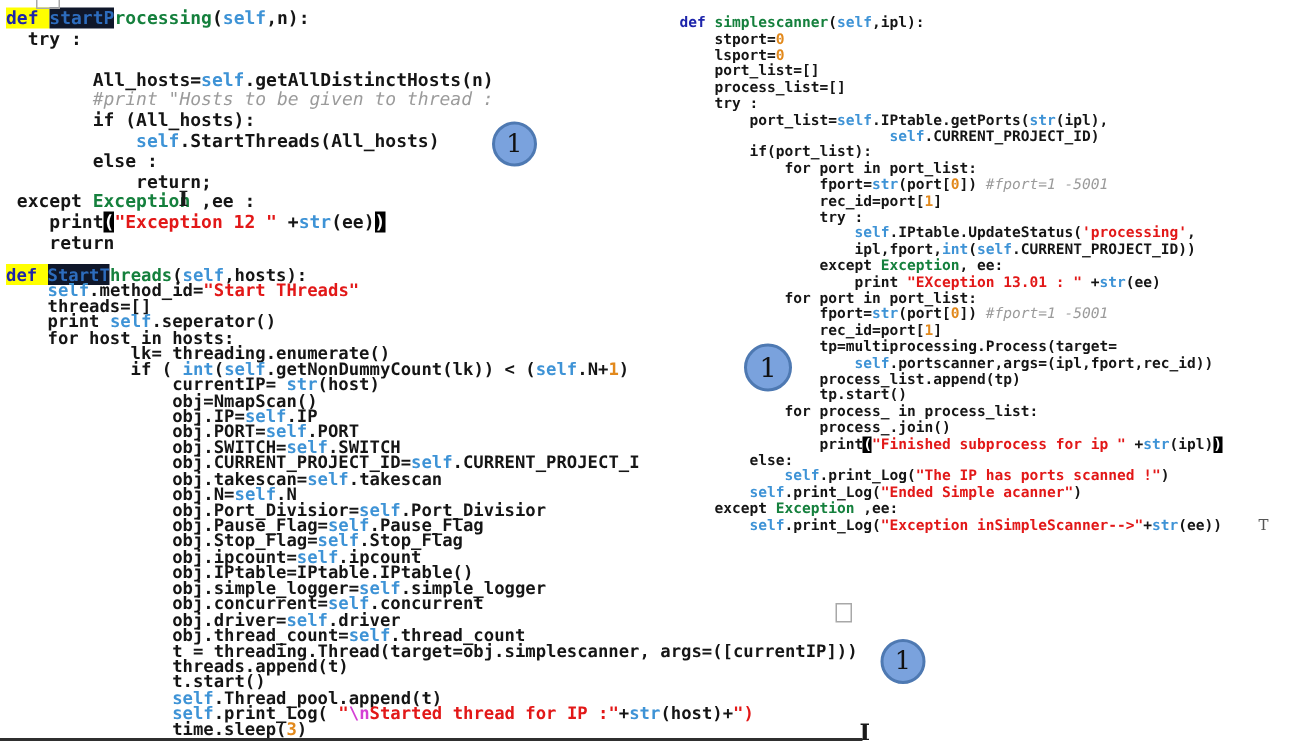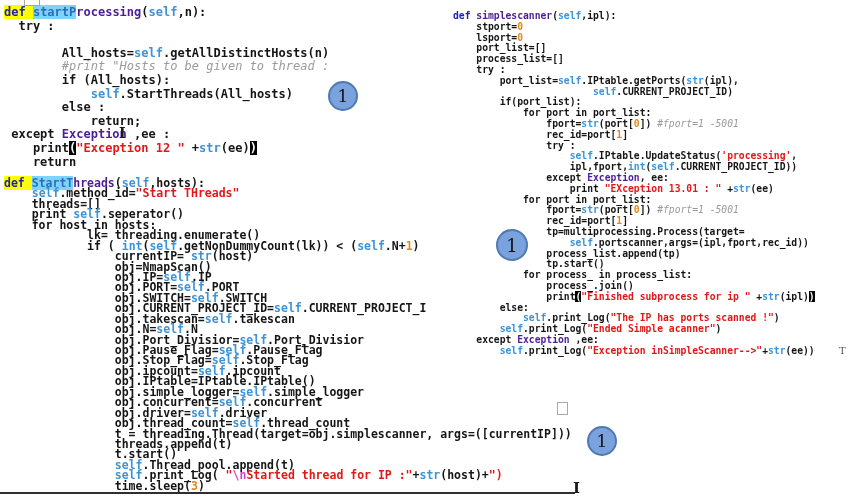--- a/index.html
+++ b/index.html
@@ -3,29 +3,29 @@
 <meta charset="utf-8">
 <style>
   html,body{margin:0;padding:0;background:#ffffff;}
   #page{position:relative;width:864px;height:503px;background:#ffffff;overflow:hidden;
         font-family:"DejaVu Sans Mono",monospace;}
   .code-col{position:absolute;font-weight:bold;white-space:pre;color:#151515;}
   .ln{white-space:pre;}
   
   .sg-p{color:#151515;}
   .sg-k{color:#1d24ab;}
-  .sg-f{color:#4c1d95;}
+  .sg-f{color:#15803d;}
   .sg-b{color:#3e93d6;}
   .sg-s{color:#e21818;}
   .sg-n{color:#e2891c;}
   .sg-c{color:#9b9b9b;font-style:italic;font-weight:normal;}
   .sg-e{color:#d43fd4;}
   .sg-x{background:#000000;color:#ffffff;}
   .sg-kh{color:#1d24ab;background:#ffff00;}
-  .sg-fh{color:#2d6cbd;background:#7dd3fc;}
+  .sg-fh{color:#2d6cbd;background:#0f172a;}
   .callout{position:absolute;border-radius:50%;background:#7aa2dd;border:2px solid #4e79b2;
            color:#111;display:flex;align-items:center;justify-content:center;
            font-family:"DejaVu Serif",serif;font-weight:normal;box-sizing:border-box;}
   .ibeam{position:absolute;font-family:"DejaVu Serif",serif;font-weight:bold;color:#1a1a1a;line-height:1;}
   .tmark{position:absolute;font-family:"DejaVu Serif",serif;color:#555;line-height:1;}
   .frag{position:absolute;border:1px solid #a8a8a8;background:transparent;box-sizing:border-box;}
   .rule{position:absolute;background:#2f2f2f;height:2px;}
 </style>
 </head>
 <body>

